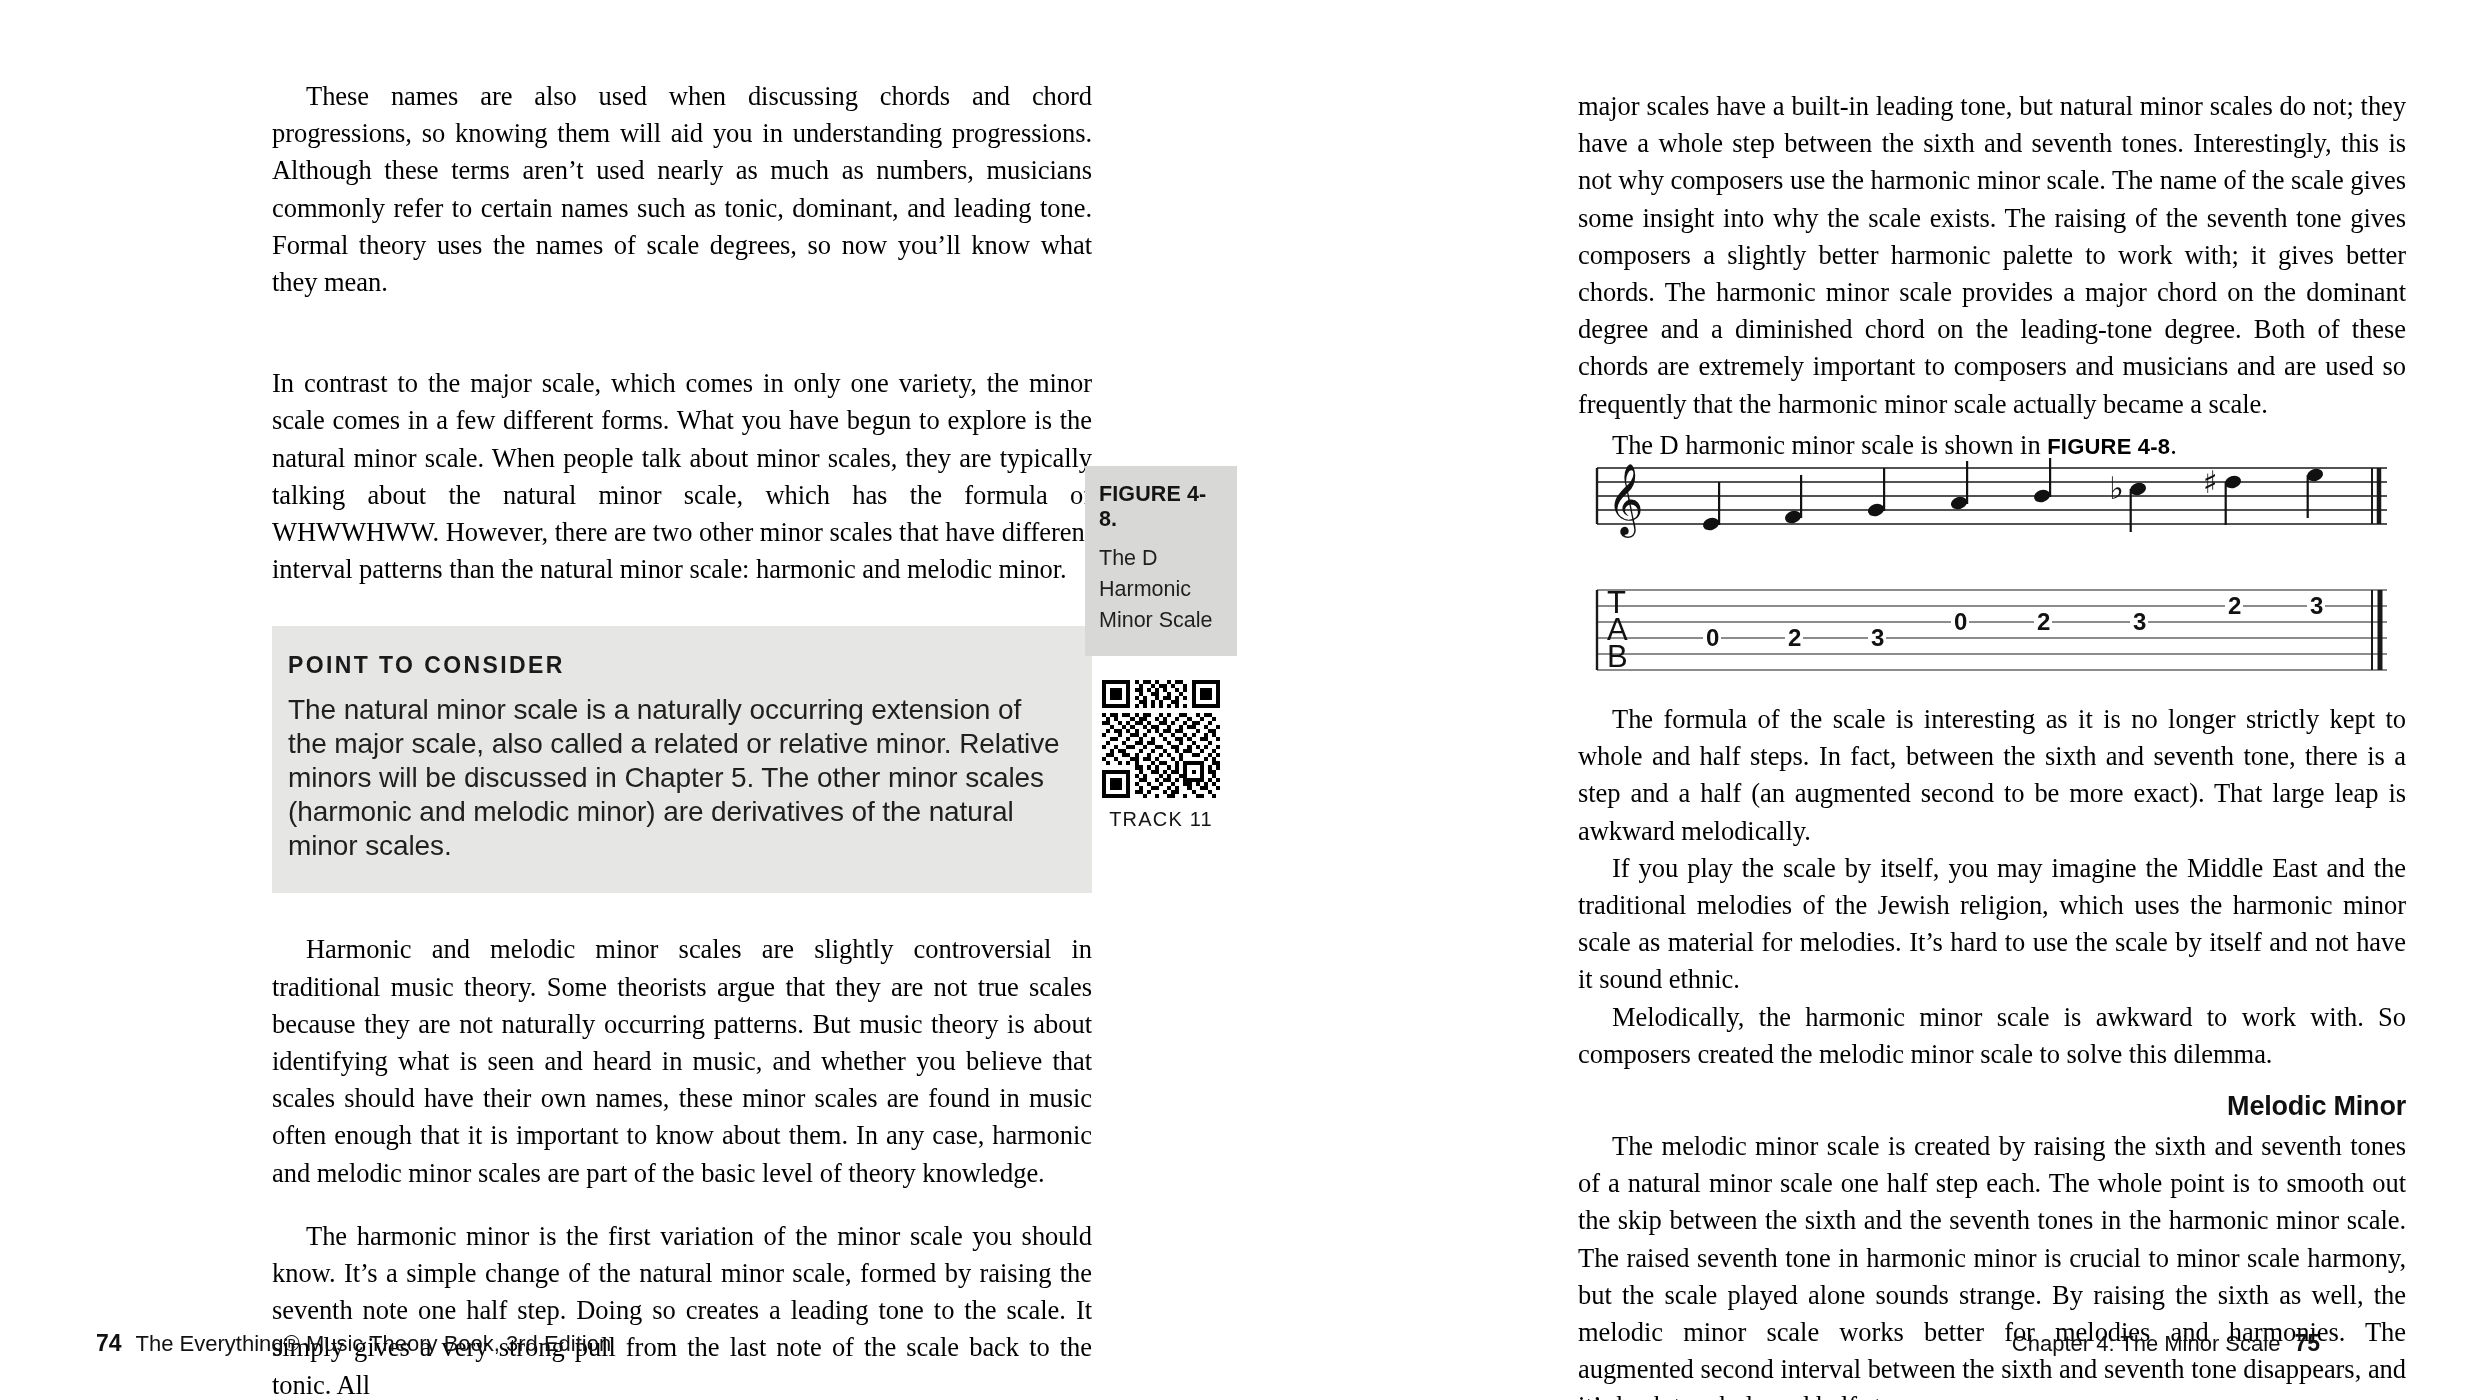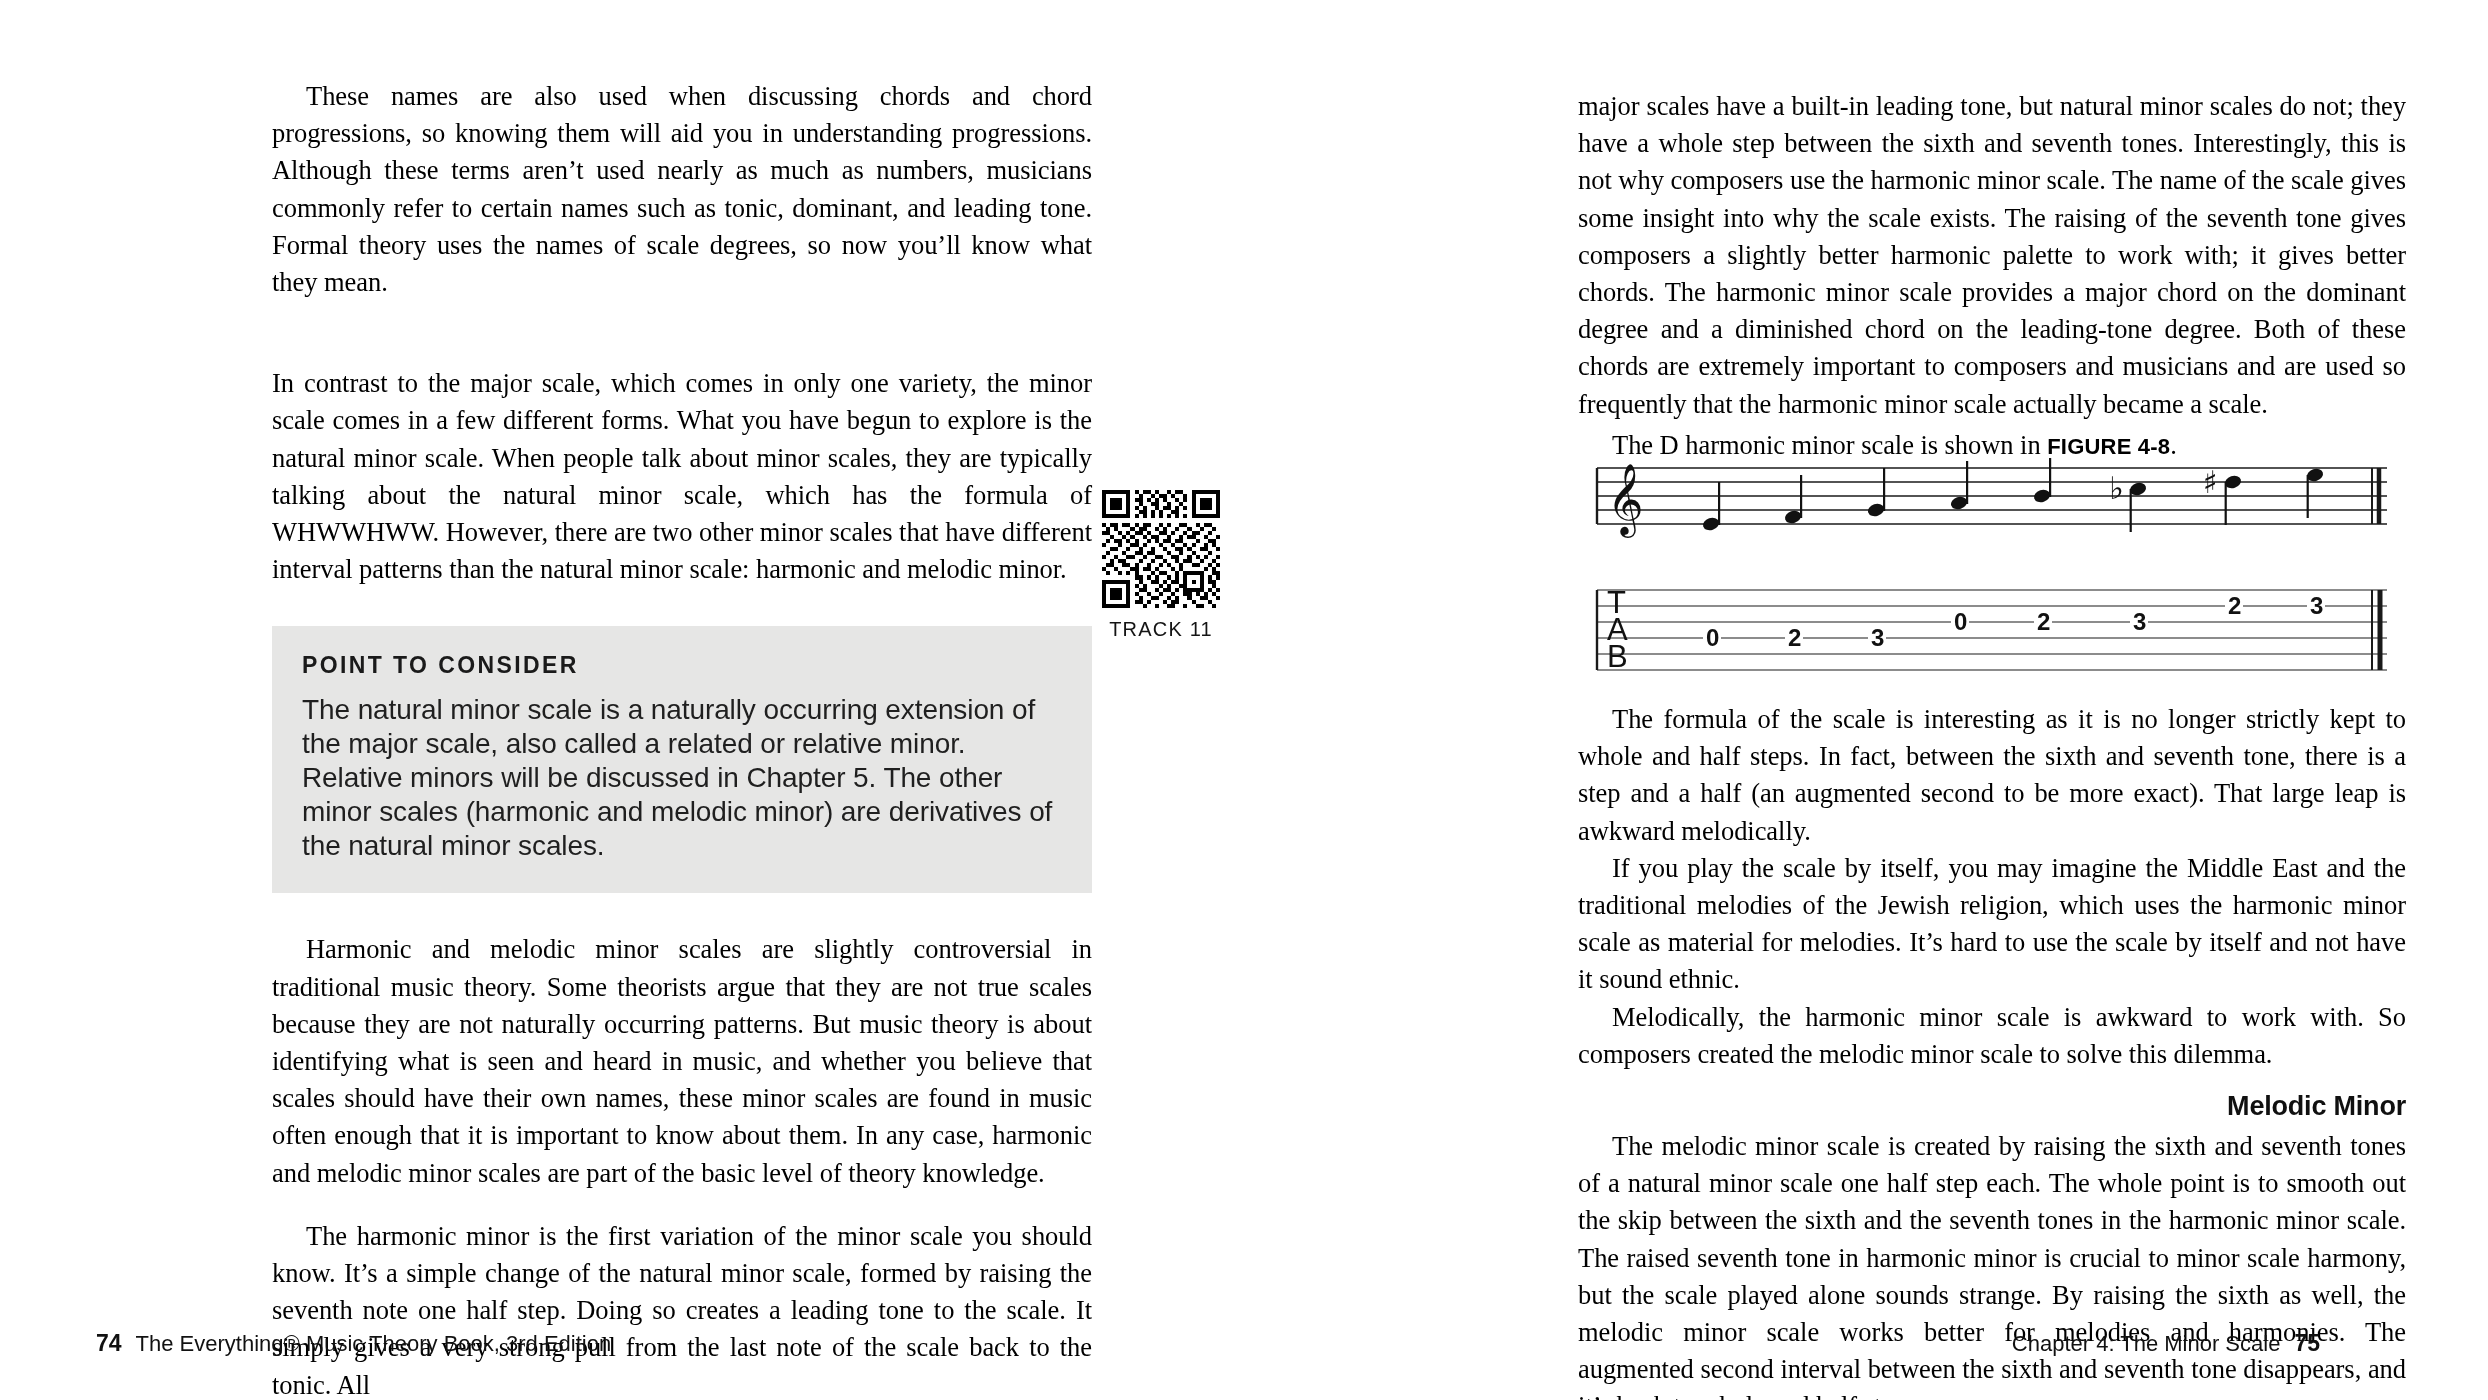--- a/index.html
+++ b/index.html
@@ -55,21 +55,21 @@
     font-size: 27px;
     letter-spacing: -0.2px;
     margin: 0;
     color: #101010;
     text-align: right;
   }
 
   
   .ptc-box {
     background: #e6e6e5;
-    padding: 26px 30px 30px 30px;
+    padding: 26px 30px 30px 16px;
     width: 820px;
   }
   .ptc-title {
     font-family: "Liberation Sans", "DejaVu Sans", sans-serif;
     font-weight: bold;
     font-size: 23px;
     letter-spacing: 2.4px;
     margin: 0 0 14px 0;
     color: #1a1a1a;
   }
@@ -203,20 +203,26 @@
     <div style="height:18px"></div>
     <h3 class="subhead">Melodic Minor</h3>
     <div style="height:6px"></div>
 
     <p class="body indent">The melodic minor scale is created by raising the sixth and seventh tones of a natural minor scale one half step each. The whole point is to smooth out the skip between the sixth and the seventh tones in the harmonic minor scale. The raised seventh tone in harmonic minor is crucial to minor scale harmony, but the scale played alone sounds strange. By raising the sixth as well, the melodic minor scale works better for melodies and harmonies. The augmented second interval between the sixth and seventh tone disappears, and it’s back to whole and half steps.</p>
   </div>
 
   <div class="figure-wrap">
 
     <div class="fig-caption-col">
+      <div class="fig-caption-box">
+        <span class="fig-num">FIGURE 4-8.</span>
+        <span class="fig-line">The D</span>
+        <span class="fig-line">Harmonic</span>
+        <span class="fig-line">Minor Scale</span>
+      </div>
 
       <div class="track-block">
         <svg class="qr" viewBox="0 0 29 29" shape-rendering="crispEdges">
           <rect width="29" height="29" fill="#ffffff"></rect>
           <g fill="#000000">
 
             <rect x="0" y="0" width="7" height="1"></rect>
               <rect x="0" y="6" width="7" height="1"></rect>
             <rect x="0" y="0" width="1" height="7"></rect>
               <rect x="6" y="0" width="1" height="7"></rect>

